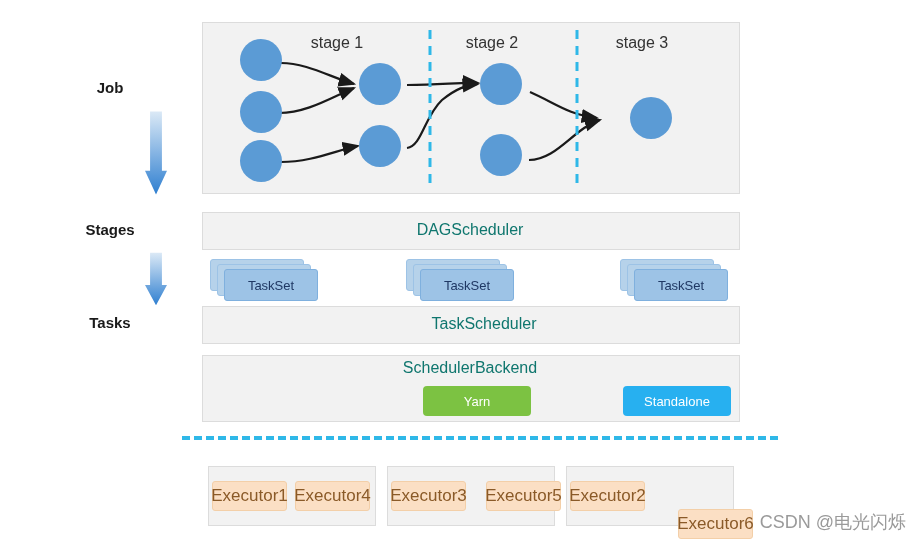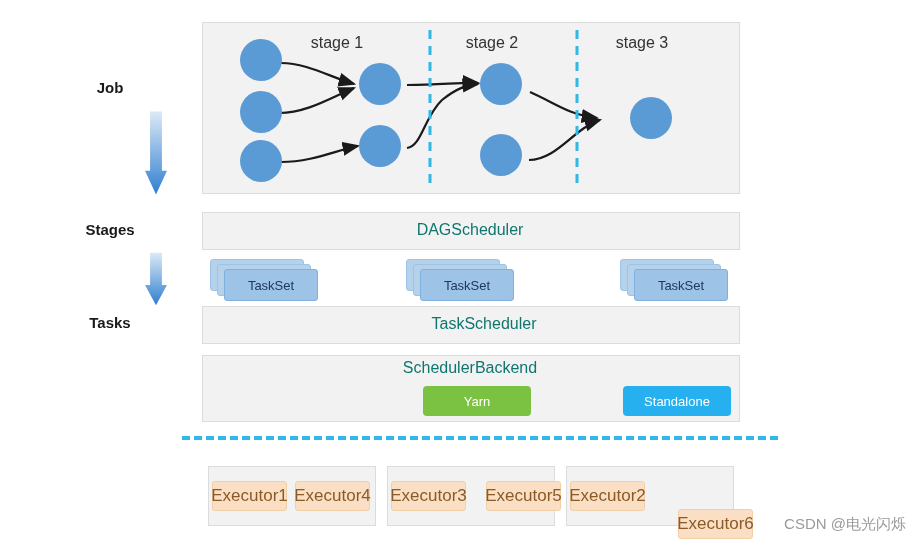--- a/index.html
+++ b/index.html
@@ -100,21 +100,21 @@
   }
   .arrow-down {
     position: absolute;
     width: 22px;
   }
   .watermark {
     position: absolute;
     right: 10px;
     bottom: 8px;
     color: #9a9a9a;
-    font-size: 15px;
+    font-size: 18px;
   }
   .dash-h {
     position: absolute;
     border-top: 4px dashed #2fb8e8;
   }
   svg { display: block; }
 </style>
 </head>
 <body>
 

